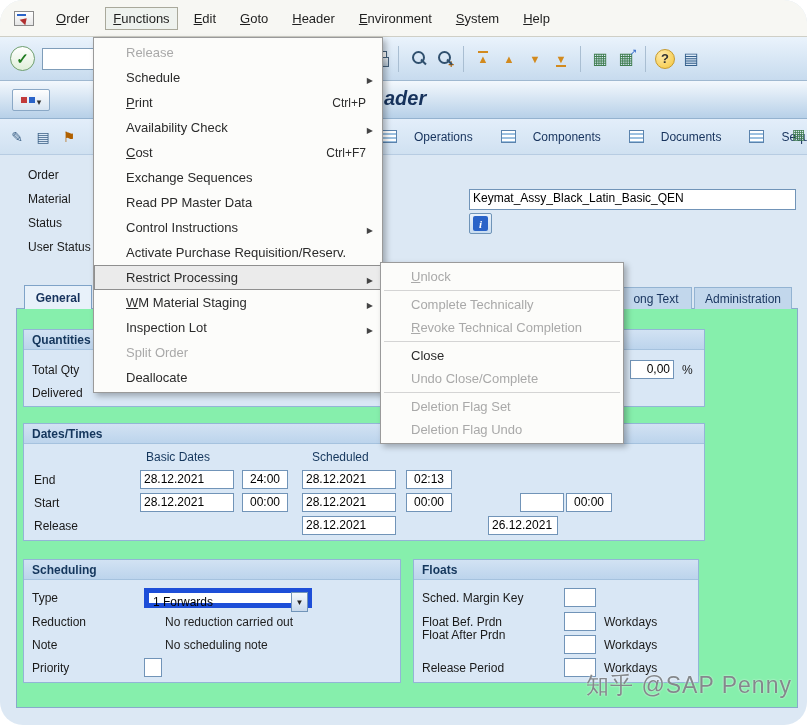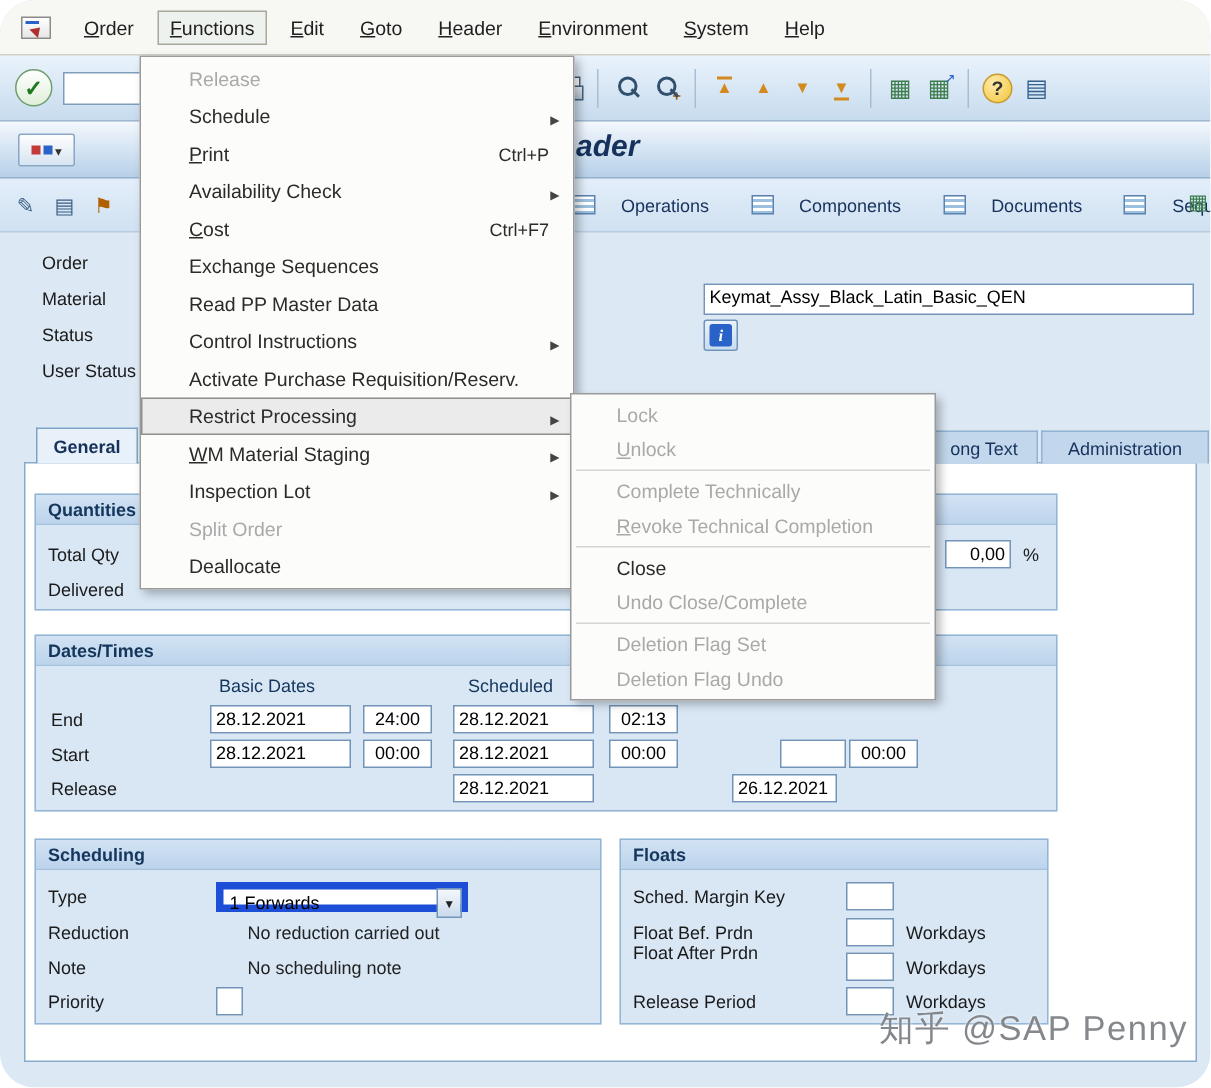--- a/index.html
+++ b/index.html
@@ -92,21 +92,21 @@
     display:flex;align-items:center;justify-content:center;}
   .info-btn::after{content:"i";width:15px;height:15px;background:#2a63c8;color:#fff;border-radius:2px;
     display:flex;align-items:center;justify-content:center;font-style:italic;font-weight:bold;
     font-size:11px;font-family:"Liberation Serif",serif;}
 
   
   .tab{position:absolute;top:287px;height:22px;background:#c2d7ec;border:1px solid #93b3d2;
     border-bottom:none;font-size:12px;color:#16325c;display:flex;align-items:center;
     justify-content:center;z-index:5;}
   .tab.active{top:285px;height:24px;background:#e8f1fa;border-color:#7fa3c8;z-index:6;font-weight:bold;}
-  .panel{position:absolute;left:16px;top:308px;width:782px;height:400px;background:#ffffff;
+  .panel{position:absolute;left:16px;top:308px;width:782px;height:400px;background:#86efac;
     border:1px solid #88aacb;z-index:1;}
   .group{position:absolute;border:1px solid #93b5d6;background:#d9e7f5;}
   .group-title{height:20px;background:linear-gradient(#d2e2f3,#bcd4ec);border-bottom:1px solid #a5c2de;
     font-size:12px;color:#14365c;padding:3px 8px;font-weight:bold;}
   .flabel{position:absolute;font-size:12px;color:#1a1a1a;white-space:nowrap;}
   .fvalue{position:absolute;font-size:12px;color:#222;white-space:nowrap;margin-left:21px;}
   .colhead{position:absolute;font-size:12px;color:#14365c;white-space:nowrap;}
   .num{text-align:right;}
   .tcenter{text-align:center;}
   .combo{position:absolute;height:20px;background:#fff;border:5px solid #1d4ed8;font-size:12px;
@@ -216,21 +216,21 @@
 
   <div class="hlabel" style="left:28px;top:168px;">Order</div>
   <div class="hlabel" style="left:28px;top:192px;">Material</div>
   <div class="field material-field">Keymat_Assy_Black_Latin_Basic_QEN</div>
   <div class="hlabel" style="left:28px;top:216px;">Status</div>
   <div class="info-btn"></div>
   <div class="hlabel" style="left:28px;top:240px;">User Status</div>
 
   <div class="tab active" style="left:24px;width:68px;">General</div>
   <div class="tab" style="left:620px;width:72px;">ong Text</div>
-  <div class="tab" style="left:694px;width:112px;">Administration</div>
+  <div class="tab" style="left:694px;width:98px;">Administration</div>
 
   <div class="panel">
 
     <div class="group" style="left:6px;top:20px;width:682px;height:78px;">
       <div class="group-title">Quantities</div>
       <div class="flabel" style="left:8px;top:33px;">Total Qty</div>
       <div class="field num" style="left:606px;top:30px;width:44px;">0,00</div>
       <div class="flabel" style="left:658px;top:33px;">%</div>
       <div class="flabel" style="left:8px;top:56px;">Delivered</div>
     </div>
@@ -338,23 +338,20 @@
     <div class="mi dis">
       <span class="mi-label">Split Order</span>
     </div>
     <div class="mi">
       <span class="mi-label">Deallocate</span>
     </div>
   </div>
 
   <div class="menu" id="restrict-submenu">
     <div class="mi dis">
-      <span class="mi-label">Lock</span>
-    </div>
-    <div class="mi dis">
       <span class="mi-label ulf">Unlock</span>
     </div>
     <div class="msep"></div>
     <div class="mi dis">
       <span class="mi-label">Complete Technically</span>
     </div>
     <div class="mi dis">
       <span class="mi-label ulf">Revoke Technical Completion</span>
     </div>
     <div class="msep"></div>

